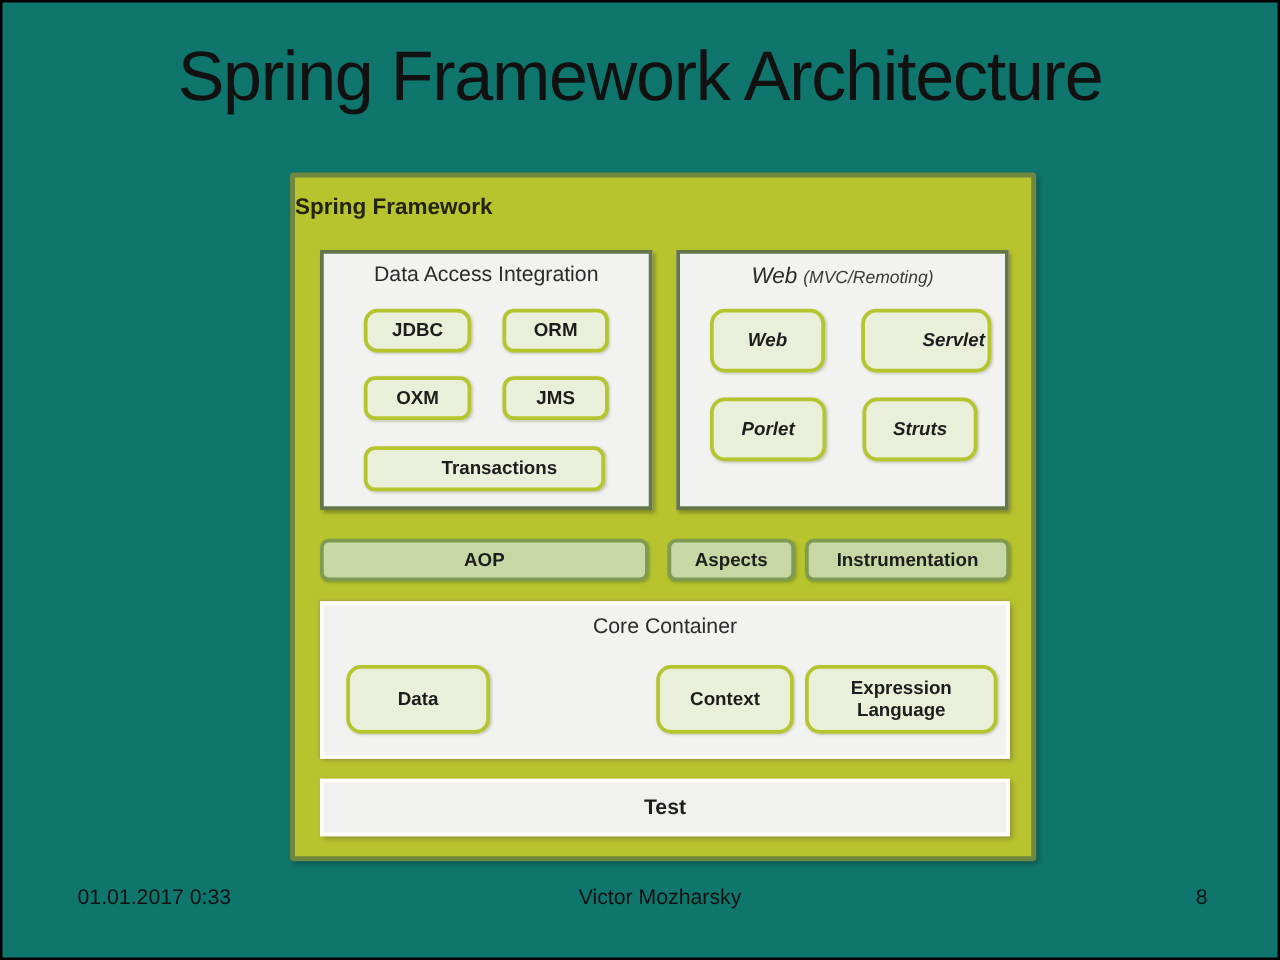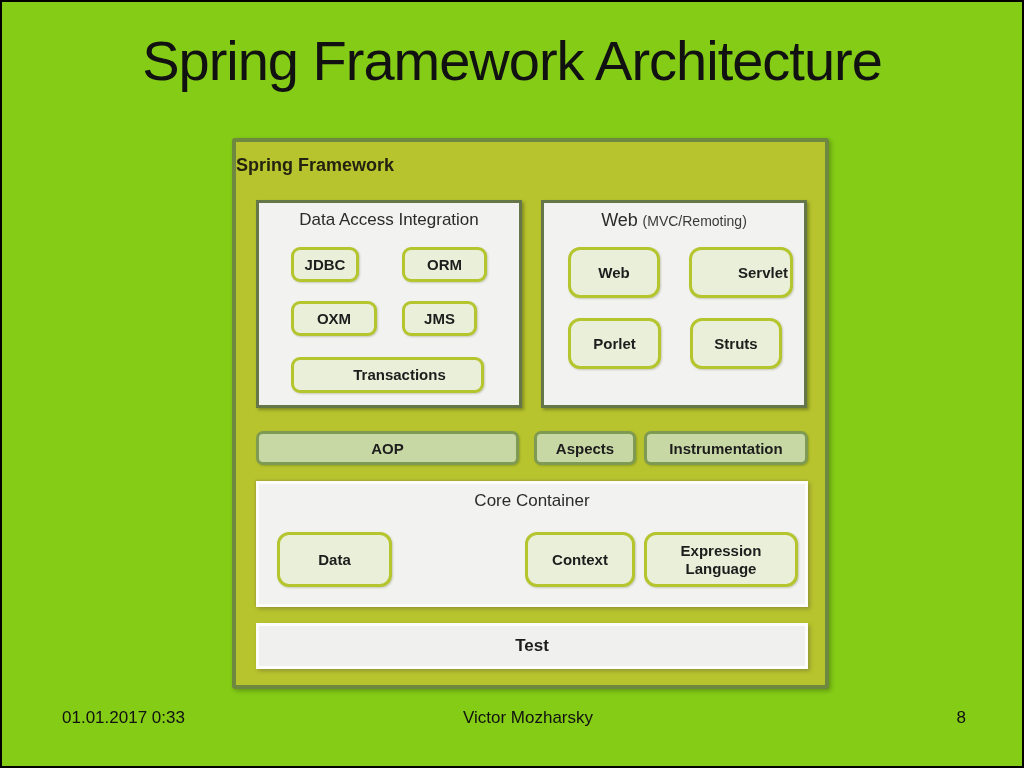--- a/index.html
+++ b/index.html
@@ -2,21 +2,21 @@
 <html><head>
 <meta charset="utf-8">
 <style>
   html, body { margin: 0; padding: 0; background: #888; }
   * { box-sizing: border-box; font-family: "Liberation Sans", sans-serif; }
 
   .slide {
     position: relative;
     width: 1024px;
     height: 768px;
-    background: #84cc16;
+    background: #0f766e;
     border: 2px solid #000000;
     overflow: hidden;
     margin: 0 auto;
   }
 
   .slide-title {
     position: absolute;
     top: 26px;
     left: 0;
     width: 100%;
@@ -51,21 +51,21 @@
   }
 
   
   .panel {
     position: absolute;
     background: #f2f2f0;
     border: 3px solid #657748;
     box-shadow: 2px 2px 3px rgba(60,70,20,0.45);
   }
   .panel-data { left: 20px; top: 58px; width: 266px; height: 208px; }
-  .panel-web  { left: 305px; top: 58px; width: 266px; height: 208px; }
+  .panel-web  { left: 305px; top: 58px; width: 266px; height: 208px; font-style: italic; }
   .panel-core {
     left: 20px; top: 339px; width: 552px; height: 126px;
     border: 3px solid #fdfdfc;
     box-shadow: 2px 2px 4px rgba(90,80,60,0.4), -1px -1px 2px rgba(120,90,80,0.25);
   }
   .panel-header {
     position: absolute;
     top: 7px;
     left: 0;
     width: 100%;
@@ -89,24 +89,24 @@
     font-size: 15px;
     font-weight: 700;
     color: #1d1d1d;
     text-align: center;
     line-height: 1.15;
     box-shadow: 1px 1px 2px rgba(80,90,30,0.25);
   }
   .module.tall { border-radius: 12px; }
 
   
-  .m-jdbc { left: 32px;  top: 44px;  width: 68px;  height: 35px; }
+  .m-jdbc { left: 32px;  top: 44px;  width: 86px;  height: 35px; border-radius: 11px; }
   .m-orm  { left: 143px; top: 44px;  width: 85px;  height: 35px; }
   .m-oxm  { left: 32px;  top: 98px;  width: 86px;  height: 35px; }
-  .m-jms  { left: 143px; top: 98px;  width: 75px;  height: 35px; }
+  .m-jms  { left: 143px; top: 98px;  width: 85px;  height: 35px; }
   .m-trans{ left: 32px;  top: 154px; width: 193px; height: 36px; padding-left: 24px; }
 
   
   .m-web     { left: 24px;  top: 44px;  width: 92px; height: 51px; }
   .m-servlet { left: 145px; top: 44px;  width: 104px; height: 51px; padding-left: 44px; }
   .m-porlet  { left: 24px;  top: 115px; width: 93px; height: 51px; }
   .m-struts  { left: 146px; top: 115px; width: 92px; height: 51px; }
 
   
   .aop-box {

